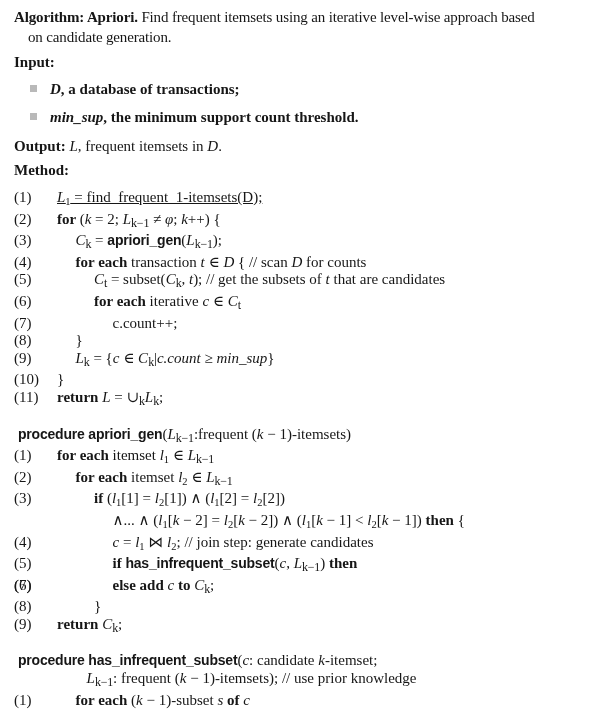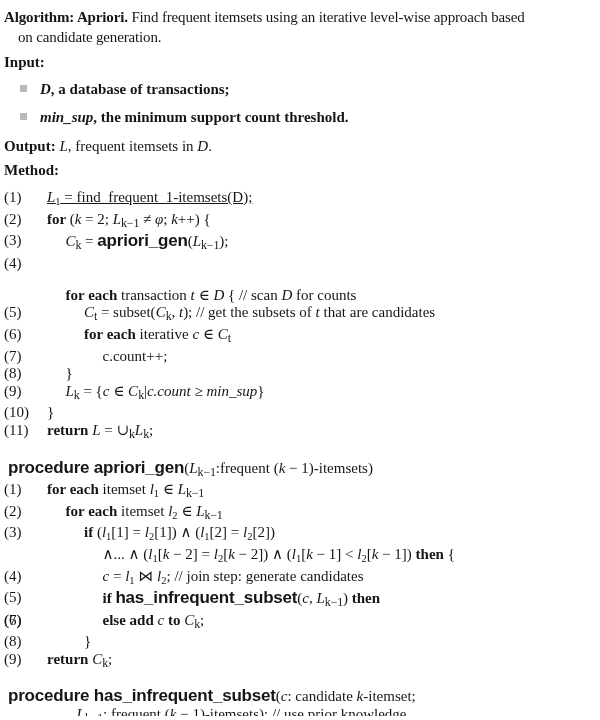--- a/index.html
+++ b/index.html
@@ -1,20 +1,20 @@
 <!DOCTYPE html>
 <html style="--bg: #ffffff; --fg: #161616; --bullet: #b9b9b9;"><head>
 <meta charset="utf-8">
 <style>
   html,body{margin:0;padding:0;background:#ffffff;}
   .page{
     position:relative;
     width:600px;height:716px;
     box-sizing:border-box;
-    padding:7px 0 0 4px;
+    padding:7px 0 0 14px;
     overflow:hidden;
     background:var(--bg,#ffffff);
     color:var(--fg,#161616);
     font-family:"Liberation Serif","DejaVu Serif","DejaVu Sans",serif;
     font-size:15px;
   }
   .title-block{letter-spacing:-0.15px;}
   .title-line{line-height:20px;white-space:nowrap;}
   .title-line.cont{padding-left:14px;}
   .section-label{font-weight:bold;line-height:20px;}
@@ -31,21 +31,21 @@
   .codeblock{margin-top:9px;}
   .codeblock.proc-lines{margin-top:0;}
   .proc-header{margin-top:15px;line-height:17.6px;padding-left:4px;white-space:nowrap;}
   .code-line{position:relative;line-height:17.6px;white-space:nowrap;}
   .line-num{position:absolute;left:0;top:0;}
   .line-code{display:inline-block;margin-left:43px;}
   
   .seg-n{}
   .seg-b{font-weight:bold;}
   .seg-i{font-style:italic;}
-  .seg-sf{font-family:"Liberation Sans","DejaVu Sans",sans-serif;font-weight:bold;font-size:17px;letter-spacing:-0.2px;}
+  .seg-sf{font-family:"Liberation Sans","DejaVu Sans",sans-serif;font-weight:bold;font-size:14px;letter-spacing:-0.2px;}
   .seg-sub{font-size:12px;vertical-align:-3px;letter-spacing:-0.2px;}
   .seg-subn{font-size:10.5px;vertical-align:-3px;}
 </style>
 </head>
 <body>
 
 <div class="page">
 
   <div class="title-block">
     <div class="title-line"><span class="seg-b">Algorithm: Apriori.</span><span class="seg-n"> Find frequent itemsets using an iterative level-wise approach based</span></div>
@@ -64,21 +64,21 @@
   </div>
 
   <div class="section-label lbl-output" style="font-weight:normal;"><span class="seg-b">Output: </span><span class="seg-i">L</span><span class="seg-n">, frequent itemsets in </span><span class="seg-i">D</span><span class="seg-n">.</span></div>
 
   <div class="section-label lbl-method">Method:</div>
 
   <div class="codeblock">
       <div class="code-line"><span class="line-num">(1)</span><span class="line-code" style="padding-left: 0px; text-decoration: underline;"><span class="seg-i">L</span><span class="seg-subn">1</span><span class="seg-n"> = find_frequent_1-itemsets(D);</span></span></div>
       <div class="code-line"><span class="line-num">(2)</span><span class="line-code" style="padding-left: 0px;"><span class="seg-b">for </span><span class="seg-n">(</span><span class="seg-i">k</span><span class="seg-n"> = 2; </span><span class="seg-i">L</span><span class="seg-sub">k−1</span><span class="seg-n"> ≠ </span><span class="seg-i">φ</span><span class="seg-n">; </span><span class="seg-i">k</span><span class="seg-n">++) {</span></span></div>
       <div class="code-line"><span class="line-num">(3)</span><span class="line-code" style="padding-left: 18.5px;"><span class="seg-i">C</span><span class="seg-sub">k</span><span class="seg-n"> = </span><span class="seg-sf">apriori_gen</span><span class="seg-n">(</span><span class="seg-i">L</span><span class="seg-sub">k−1</span><span class="seg-n">);</span></span></div>
-      <div class="code-line"><span class="line-num">(4)</span><span class="line-code" style="padding-left: 18.5px; margin-top: 32px;"><span class="seg-b">for each </span><span class="seg-n">transaction </span><span class="seg-i">t</span><span class="seg-n"> ∈ </span><span class="seg-i">D</span><span class="seg-n"> { // scan </span><span class="seg-i">D</span><span class="seg-n"> for counts</span></span></div>
+      <div class="code-line"><span class="line-num">(4)</span><span class="line-code" style="padding-left: 18.5px;"><span class="seg-b">for each </span><span class="seg-n">transaction </span><span class="seg-i">t</span><span class="seg-n"> ∈ </span><span class="seg-i">D</span><span class="seg-n"> { // scan </span><span class="seg-i">D</span><span class="seg-n"> for counts</span></span></div>
       <div class="code-line"><span class="line-num">(5)</span><span class="line-code" style="padding-left: 37px;"><span class="seg-i">C</span><span class="seg-sub">t</span><span class="seg-n"> = subset(</span><span class="seg-i">C</span><span class="seg-sub">k</span><span class="seg-n">, </span><span class="seg-i">t</span><span class="seg-n">); // get the subsets of </span><span class="seg-i">t</span><span class="seg-n"> that are candidates</span></span></div>
       <div class="code-line"><span class="line-num">(6)</span><span class="line-code" style="padding-left: 37px;"><span class="seg-b">for each </span><span class="seg-n">iterative </span><span class="seg-i">c</span><span class="seg-n"> ∈ </span><span class="seg-i">C</span><span class="seg-sub">t</span></span></div>
       <div class="code-line"><span class="line-num">(7)</span><span class="line-code" style="padding-left: 55.5px;"><span class="seg-n">c.count++;</span></span></div>
       <div class="code-line"><span class="line-num">(8)</span><span class="line-code" style="padding-left: 18.5px;"><span class="seg-n">}</span></span></div>
       <div class="code-line"><span class="line-num">(9)</span><span class="line-code" style="padding-left: 18.5px;"><span class="seg-i">L</span><span class="seg-sub">k</span><span class="seg-n"> = {</span><span class="seg-i">c</span><span class="seg-n"> ∈ </span><span class="seg-i">C</span><span class="seg-sub">k</span><span class="seg-n">|</span><span class="seg-i">c.count</span><span class="seg-n"> ≥ </span><span class="seg-i">min_sup</span><span class="seg-n">}</span></span></div>
       <div class="code-line"><span class="line-num">(10)</span><span class="line-code" style="padding-left: 0px;"><span class="seg-n">}</span></span></div>
       <div class="code-line"><span class="line-num">(11)</span><span class="line-code" style="padding-left: 0px;"><span class="seg-b">return </span><span class="seg-i">L</span><span class="seg-n"> = ∪</span><span class="seg-sub">k</span><span class="seg-i">L</span><span class="seg-sub">k</span><span class="seg-n">;</span></span></div>
     </div>
 
   <div class="proc-header"><span class="seg-sf">procedure apriori_gen</span><span class="seg-n">(</span><span class="seg-i">L</span><span class="seg-sub">k−1</span><span class="seg-n">:frequent (</span><span class="seg-i">k</span><span class="seg-n"> − 1)-itemsets)</span></div>

